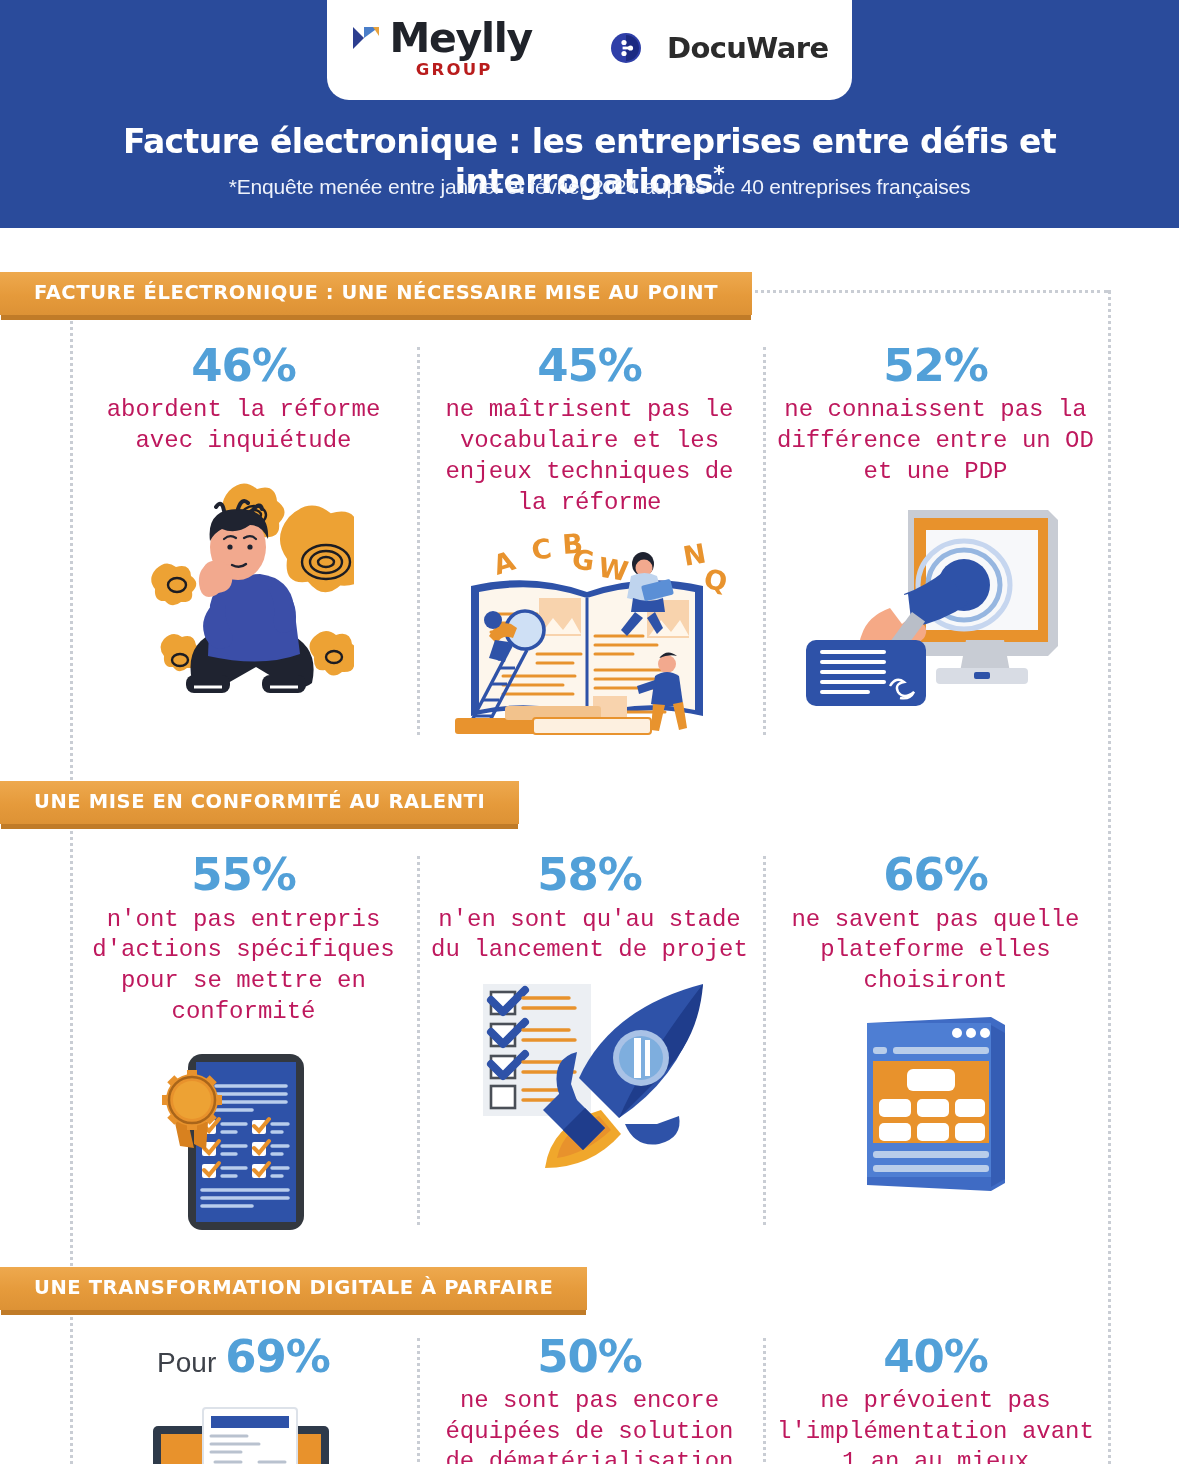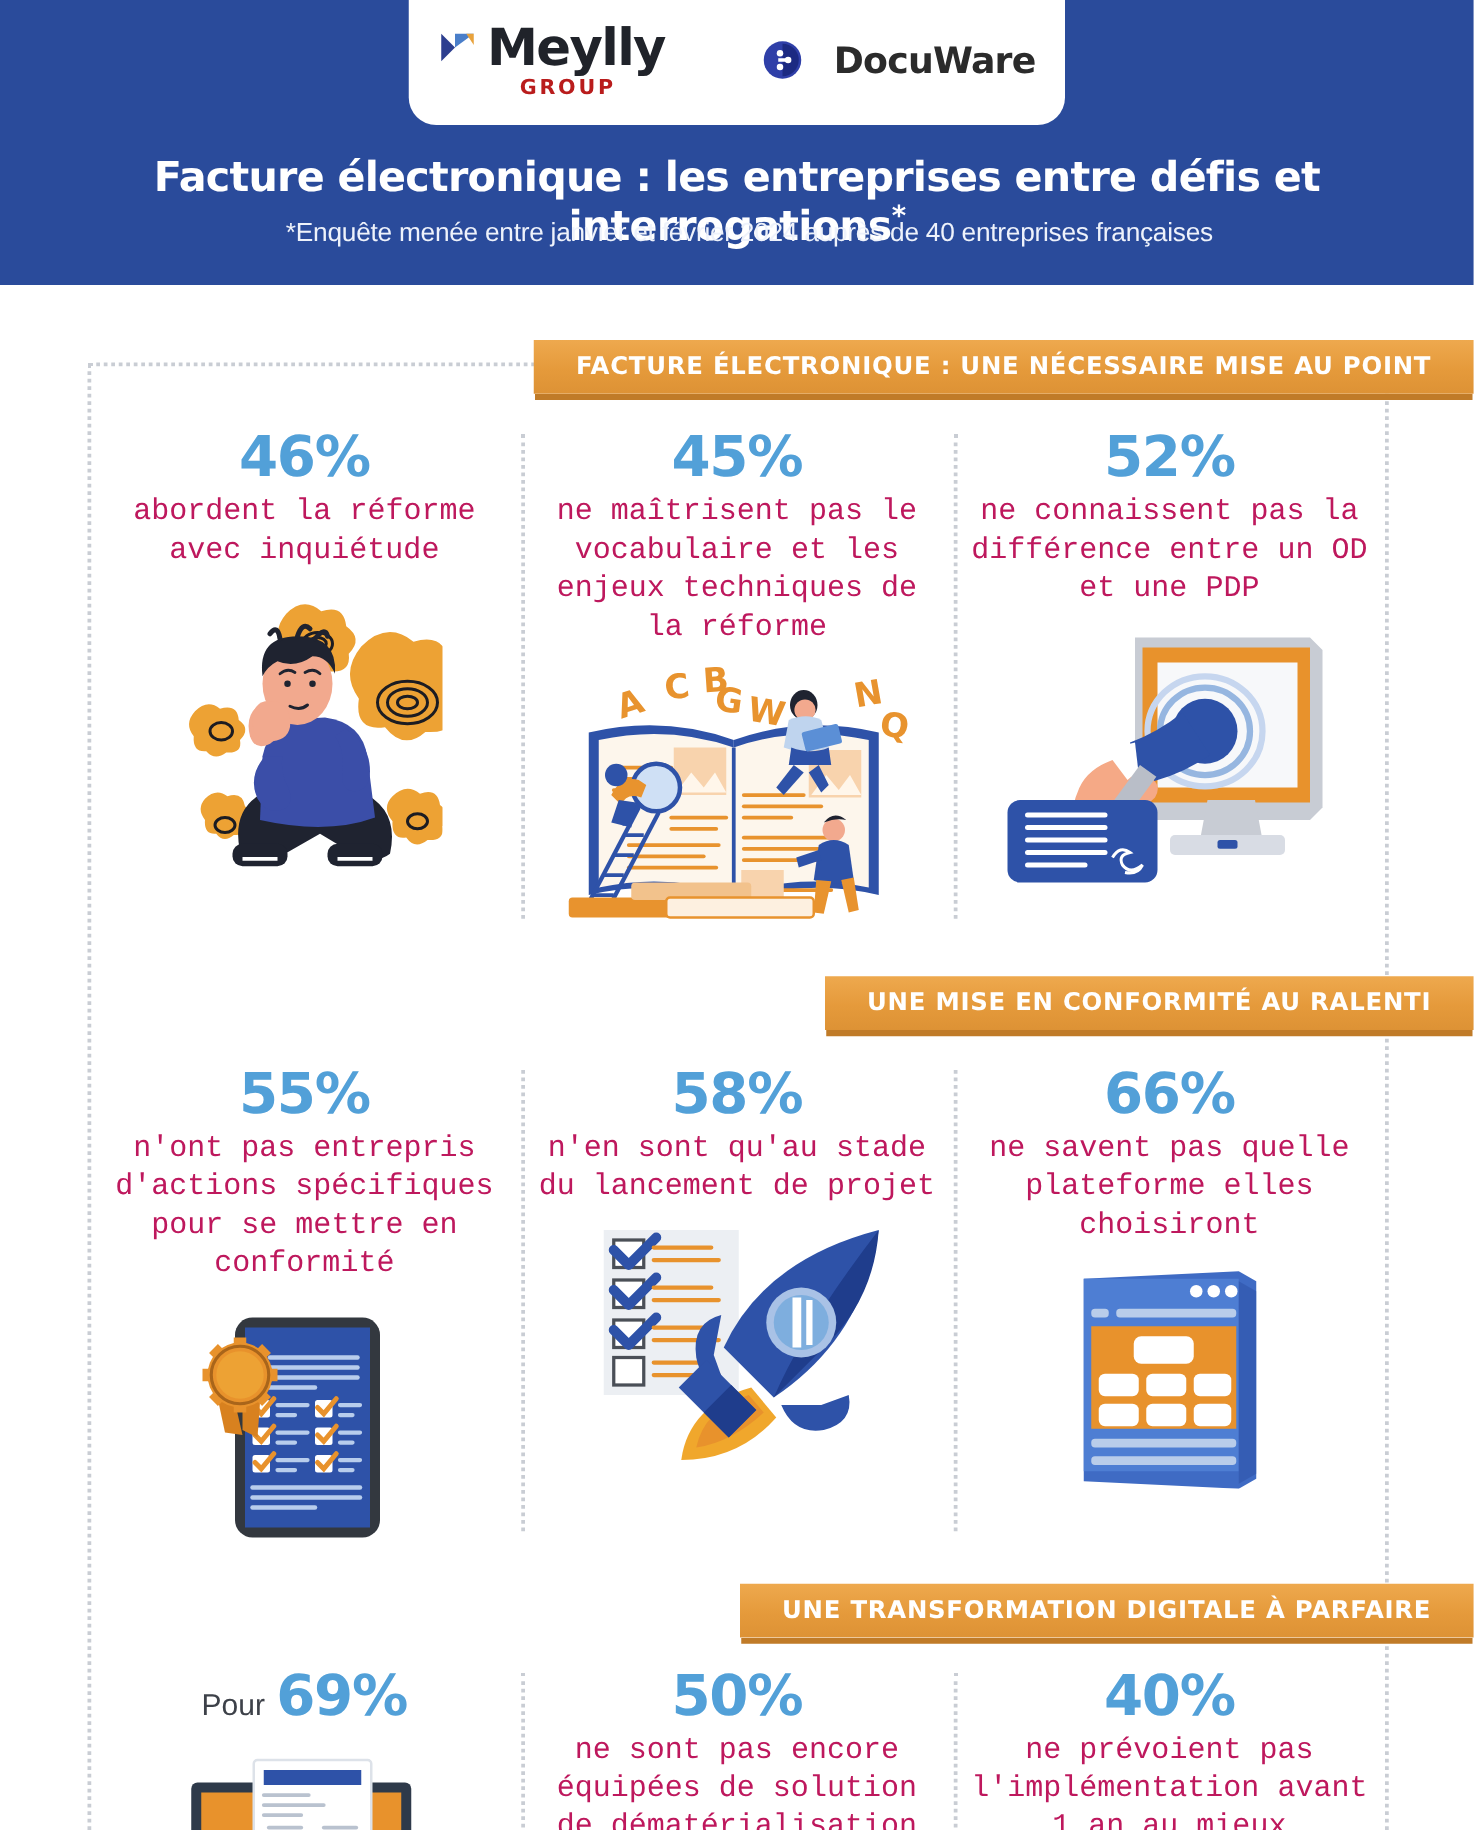--- a/index.html
+++ b/index.html
@@ -118,21 +118,21 @@
   .dot-h {
     position: absolute;
     left: 70px;
     width: 1038px;
     height: 0;
     border-top: 3px dotted #c9cdd4;
   }
   .dot-h.top { top: 18px; }
 
   
-  .banner-wrap { position: relative; width: 100%; display: flex; justify-content: flex-end; }
+  .banner-wrap { position: relative; width: 100%; display: flex; justify-content: flex-start; }
   .banner {
     position: relative;
     display: inline-block;
     padding: 9px 34px 11px 34px;
     background: linear-gradient(180deg,#eea94e 0%, #e59a3b 55%, #dd9235 100%);
     color: #ffffff;
     font-family: "DejaVu Sans", sans-serif;
     font-weight: bold;
     font-size: 19.5px;
     letter-spacing: 0.6px;
@@ -171,21 +171,21 @@
     font-size: 45px;
     color: #52a0d8;
     line-height: 1.12;
     letter-spacing: -1px;
     text-align: center;
   }
   .pct-line { display: flex; align-items: baseline; justify-content: center; gap: 9px; }
   .pct-prefix {
     font-family: "Liberation Sans", sans-serif;
     font-weight: normal;
-    font-size: 24px;
+    font-size: 28px;
     color: #3d4149;
     letter-spacing: 0;
   }
 
   .caption {
     font-family: Liberation Mono, monospace;
     font-size: 24px;
     line-height: 1.28;
     color: #be185d;
     text-align: center;

